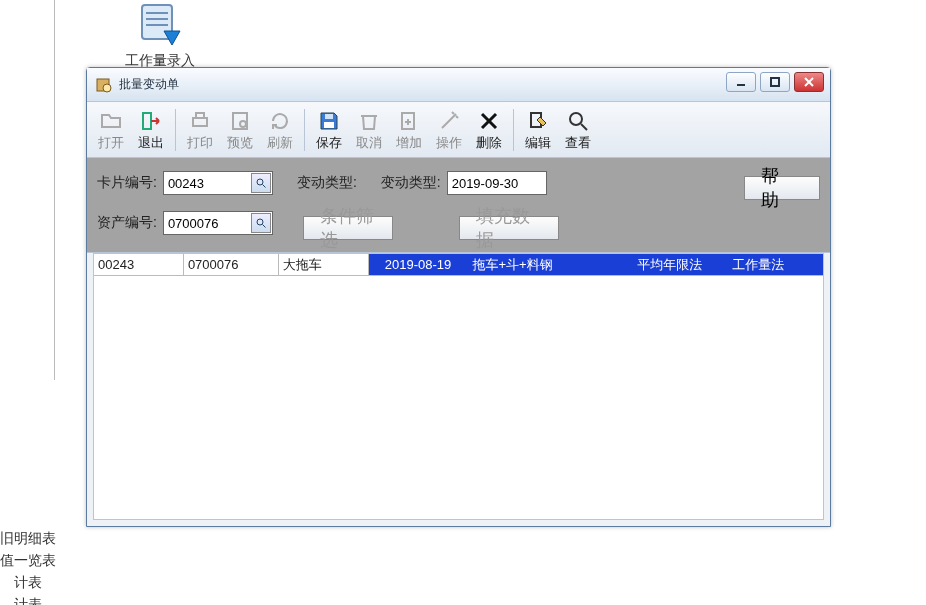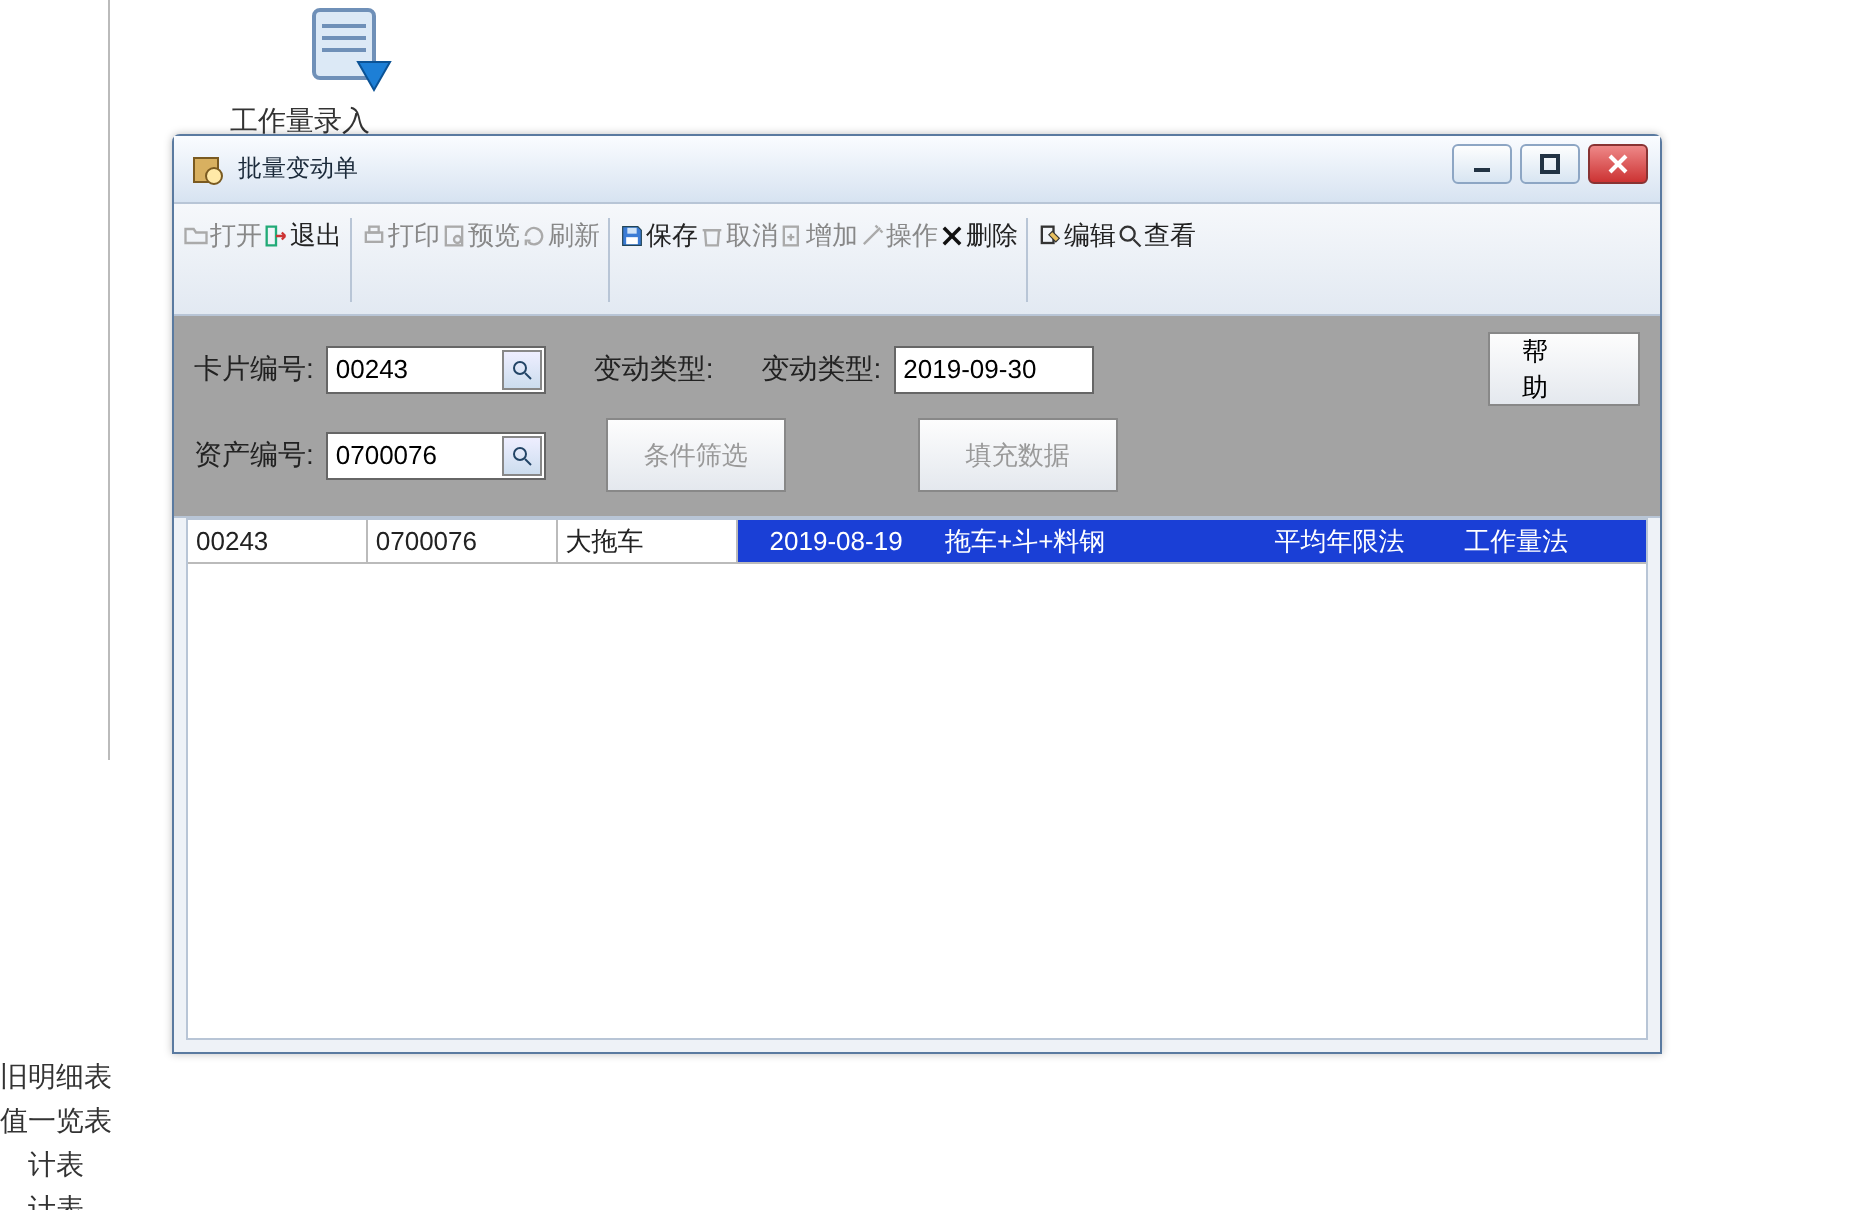--- a/index.html
+++ b/index.html
@@ -1,52 +1,52 @@
 <!DOCTYPE html>
 <html><head>
 <meta charset="utf-8">
 <style>
   * { box-sizing: border-box; }
   html, body { margin: 0; padding: 0; width: 926px; height: 605px; font-family: "Microsoft YaHei", "SimSun", Arial, sans-serif; font-size: 13px; background: #fff; overflow: hidden; }
   .desktop { position: absolute; inset: 0; background: #fff; }
   .left-panel { position: absolute; left: 0; top: 0; width: 55px; height: 380px; border-right: 1px solid #bbb; }
-  .desk-icon { position: absolute; left: 115px; top: 0; width: 120px; text-align: left; color: #333; }
+  .desk-icon { position: absolute; left: 100px; top: 0; width: 120px; text-align: center; color: #333; }
   .desk-icon .glyph { width: 60px; height: 50px; margin: 0 auto; display: flex; align-items: center; justify-content: center; }
   .desk-icon .glyph svg { width: 48px; height: 48px; }
   .desk-icon .label { margin-top: 2px; font-size: 14px; }
   .side-list { position: absolute; left: 0; top: 527px; font-size: 14px; color: #333; line-height: 22px; }
   .side-list div { white-space: nowrap; text-align: center; }
 
   .dialog { position: absolute; left: 86px; top: 67px; width: 745px; height: 460px; border: 1px solid #5a7aa0; border-radius: 4px 4px 0 0; background: #eef2f7; box-shadow: 0 0 4px rgba(0,0,0,.25); display: flex; flex-direction: column; }
   .titlebar { height: 34px; background: linear-gradient(#fafcff, #d7e3f1); border-bottom: 1px solid #b8c5d6; display: flex; align-items: center; padding: 0 4px 0 8px; position: relative; }
   .titlebar .app-icon { width: 18px; height: 18px; margin-right: 6px; }
   .titlebar .title { font-size: 12px; color: #1b2a3a; }
   .win-btns { position: absolute; right: 6px; top: 4px; display: flex; gap: 4px; }
   .wbtn { width: 30px; height: 20px; border: 1px solid #8da6c4; border-radius: 3px; background: linear-gradient(#fdfefe,#d8e5f2); display: flex; align-items: center; justify-content: center; cursor: pointer; }
   .wbtn.close { background: linear-gradient(#e88,#c33); border-color: #833; color: #fff; }
   .wbtn svg { width: 12px; height: 12px; }
 
   .toolbar { height: 56px; background: linear-gradient(#f6f8fb,#e2e9f2); border-bottom: 1px solid #b8c5d6; display: flex; align-items: center; padding: 0 4px; position: relative; }
-  .tbtn { width: 40px; height: 50px; display: flex; flex-direction: row; justify-content: center; color: #888; cursor: pointer; padding-top:2px;}
+  .tbtn { width: 40px; height: 50px; display: flex; flex-direction: column; align-items: center; justify-content: center; color: #888; cursor: pointer; padding-top:2px;}
   .tbtn.active { color: #222; }
   .tbtn .ico { width: 24px; height: 22px; display:flex; align-items:center; justify-content:center;}
   .tbtn .lbl { font-size: 13px; margin-top: 2px; white-space: nowrap;}
   .tsep { width: 1px; height: 42px; background: #b8c5d6; margin: 0 4px; }
 
   .form-area { padding: 8px 10px 6px 10px; border-bottom: 1px solid #b8c5d6; background:#a3a3a3;}
   .frow { display: flex; align-items: center; margin-bottom: 6px; gap: 6px; }
   .flabel { font-size: 14px; color: #222; }
   .finput { height: 24px; border: 1px solid #666; background: #fff; padding: 0 4px; font-size: 13px; }
   .lookup { position: relative; display:inline-flex;}
   .lookup .finput { width: 110px; }
   .lookup .mag { position: absolute; right: 2px; top: 2px; width: 20px; height: 20px; border: 1px solid #888; background: linear-gradient(#eef,#cde); display:flex; align-items:center; justify-content:center; cursor:pointer;}
   .select { height: 24px; border: 1px solid #666; background: #fff; font-size: 13px; display:inline-flex; align-items:center; padding:0 2px 0 4px; }
   .select .sval { width: 90px; }
   .select .arrow { width: 18px; height: 20px; border:1px solid #888; background: linear-gradient(#eee,#ccc); display:flex;align-items:center;justify-content:center; cursor:pointer;}
-  .btn { height: 37px; padding: 0 16px; border: 1px solid #888; background: linear-gradient(#fdfdfd,#e4e8ee); font-size: 13px; cursor:pointer; display:inline-flex; align-items:center; justify-content:center;}
+  .btn { height: 24px; padding: 0 16px; border: 1px solid #888; background: linear-gradient(#fdfdfd,#e4e8ee); font-size: 18px; cursor:pointer; display:inline-flex; align-items:center; justify-content:center;margin-top:10px;}
   .btn.disabled { color:#999; cursor:default;font-family:Liberation Mono, monospace;}
   .btn.help { width: 76px; letter-spacing: 6px; }
 
   .grid { flex: 1 1 auto; margin: 0 6px 6px 6px; background: #fff; border: 1px solid #b8c5d6; display:flex; flex-direction:column; overflow:hidden;}
   .ghead { display:flex; height:22px; border-bottom:1px solid #999; background: linear-gradient(#f6f8fb,#e4e9f0);}
   .ghcell { border-right:1px solid #8fa2bb; display:flex; align-items:center; justify-content:center; font-size:13px; color:#222; overflow:hidden; white-space:nowrap; padding:0 2px;}
   .grow { display:flex; height:22px; border-bottom:1px solid #bbb; }
   .gcell { border-right:1px solid #bbb; display:flex; align-items:center; padding:0 4px; font-size:13px; color:#222; overflow:hidden; white-space:nowrap;}
   .gcell.center { justify-content:center;}
   .grow.selected .gcell.sel { background:#1a3fd6; color:#fff; border-right:1px solid #1a3fd6;}

